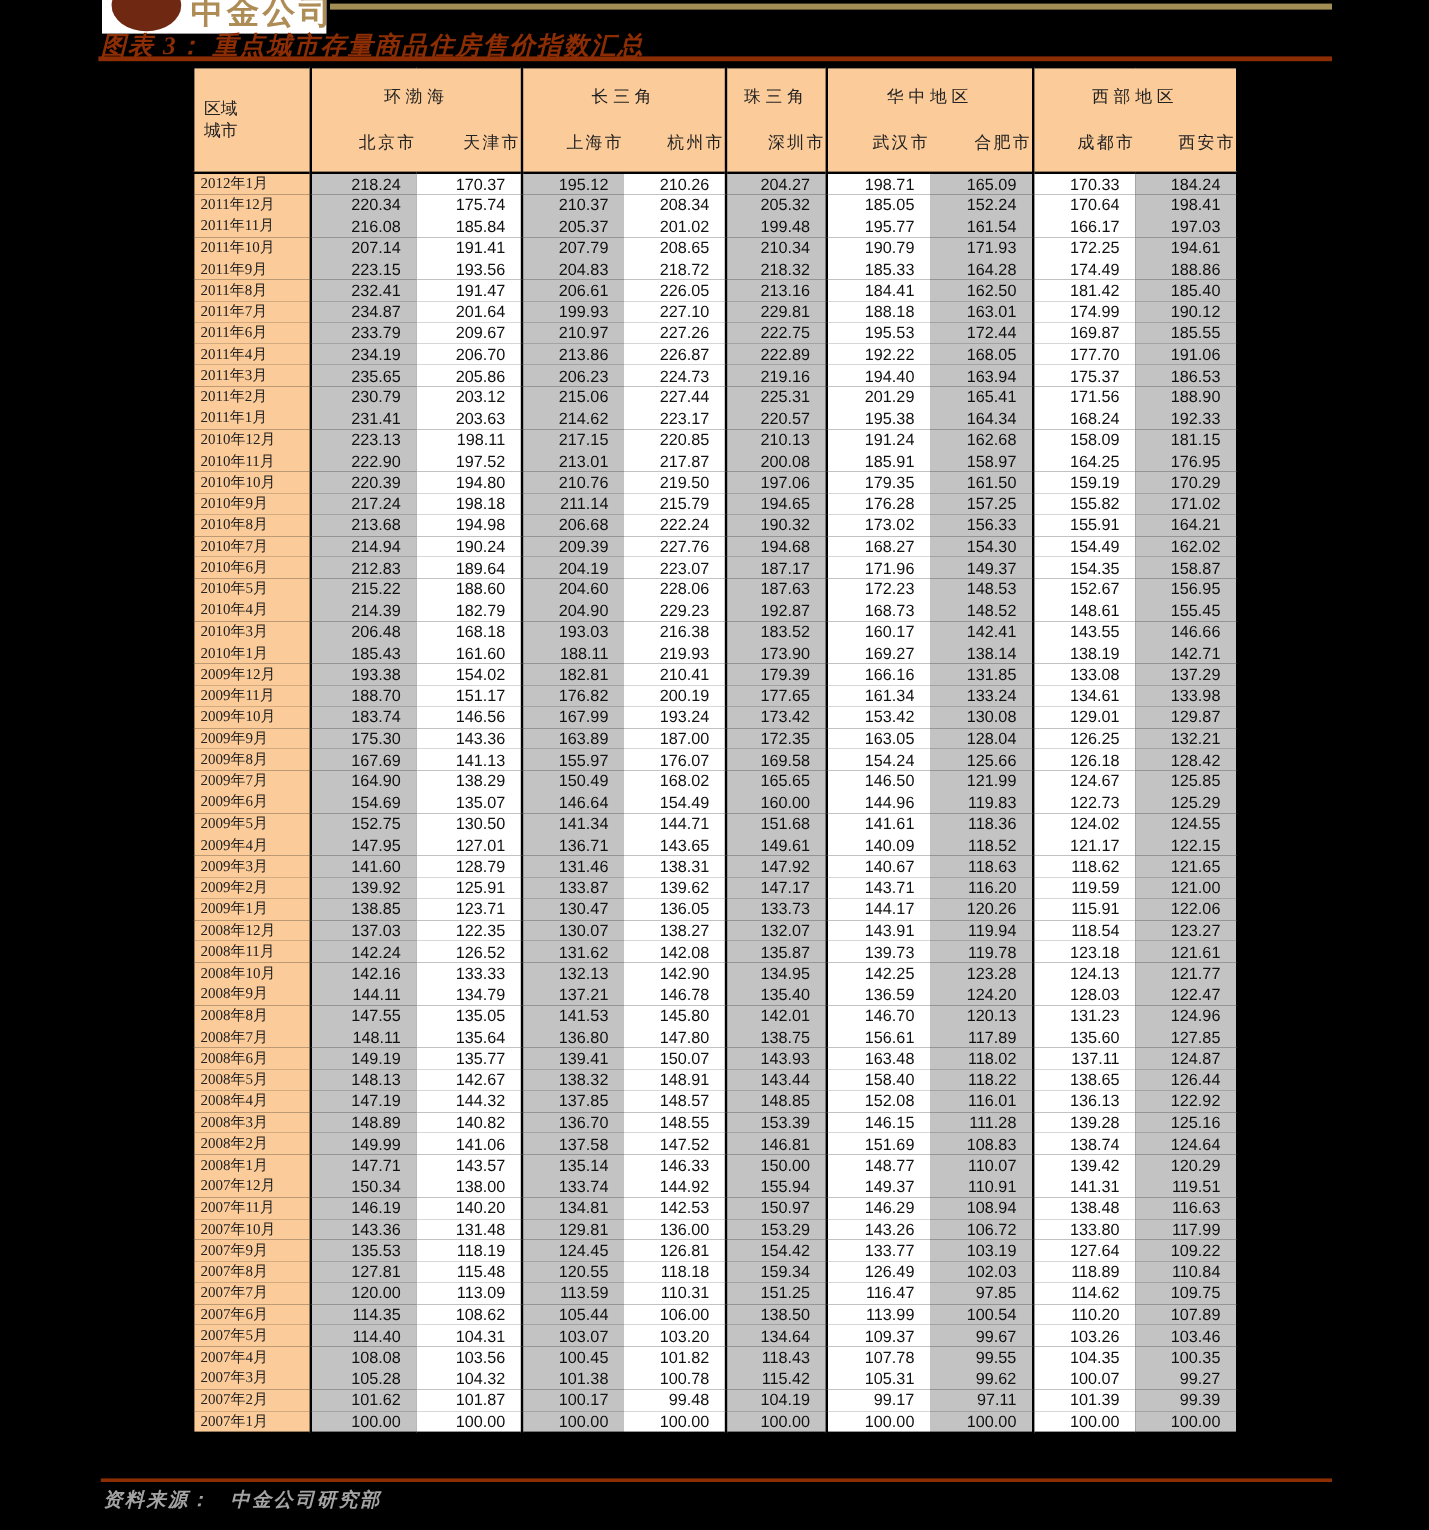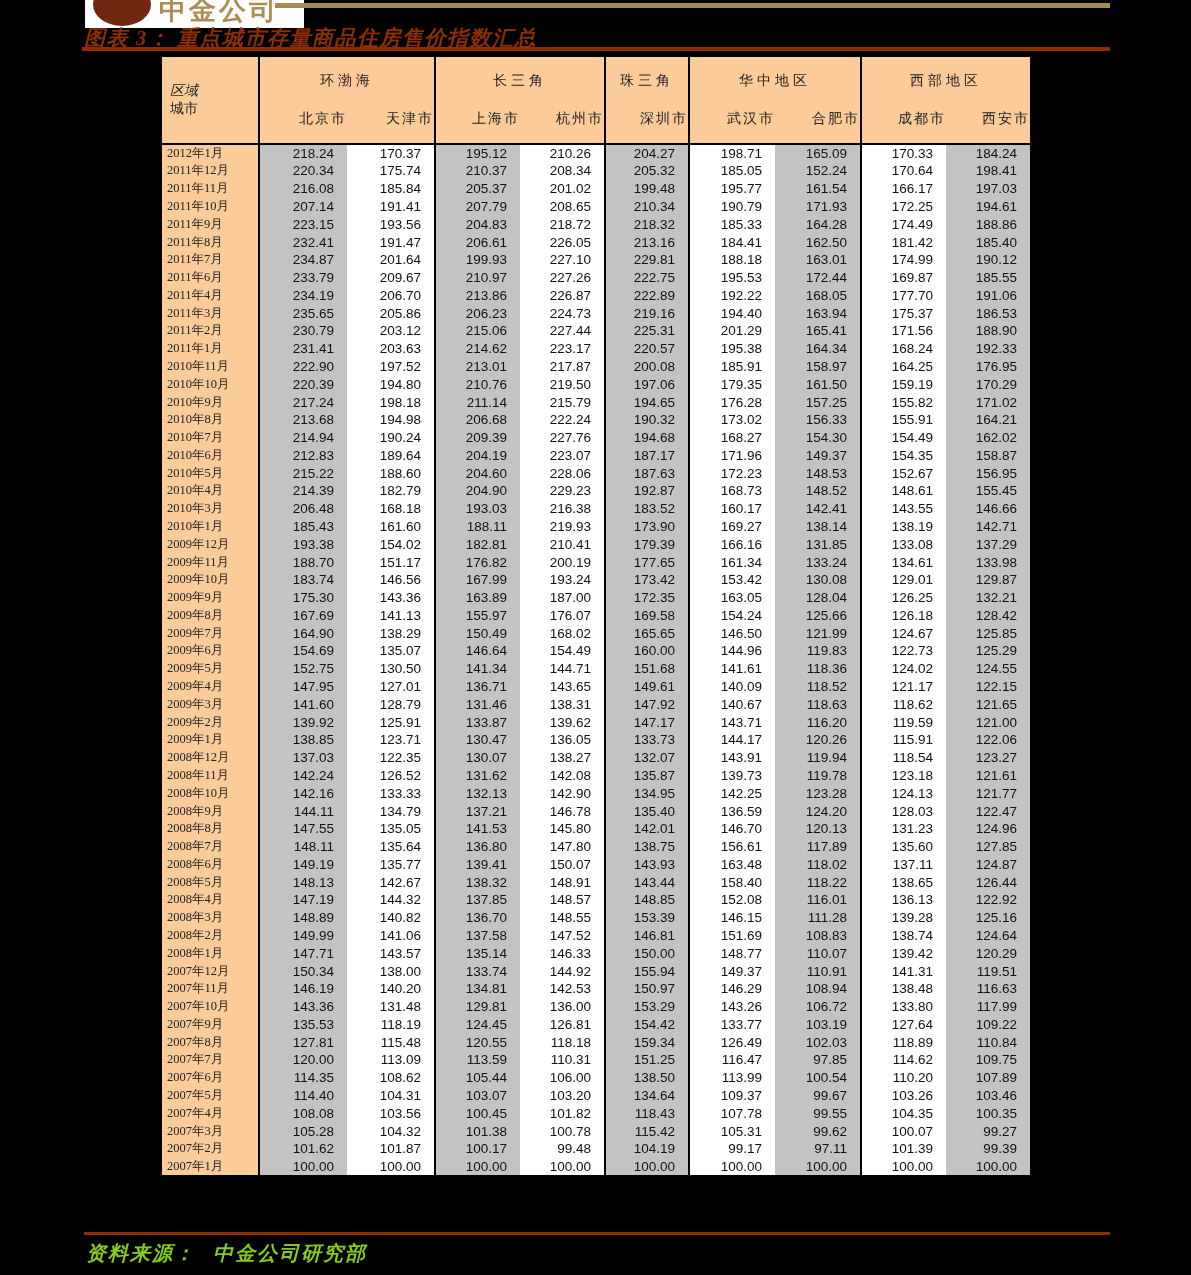--- a/index.html
+++ b/index.html
@@ -1,48 +1,48 @@
 <!DOCTYPE html>
 <html><head>
 <meta charset="utf-8">
 <style>
   html,body{margin:0;padding:0;}
   body{
     width:1191px;height:1275px;position:relative;overflow:hidden;
     background:#000;font-family:"Liberation Serif", serif;
   }
   
-  .logo-box{position:absolute;left:85px;top:0;width:219px;height:28px;background:#fff;overflow:hidden;}
+  .logo-box{position:absolute;left:85px;top:0;width:187px;height:28px;background:#fff;overflow:hidden;}
   .logo-circle{position:absolute;left:8px;top:-17px;width:58px;height:43px;background:#6F2912;border-radius:50%;}
   .logo-text{position:absolute;left:74px;top:-8px;font-size:27px;font-weight:bold;color:#AE8C55;letter-spacing:3px;white-space:nowrap;}
   .gold-rule{position:absolute;left:275px;top:3px;width:835px;height:5px;background:#A28E55;}
   
   .fig-title{position:absolute;left:84px;top:24px;font-size:21px;font-weight:bold;font-style:italic;color:#8C2D04;letter-spacing:1.5px;white-space:nowrap;}
   .title-rule{position:absolute;left:82px;top:47px;width:1028px;height:4px;background:#8C2D04;}
   
   .tbl-wrap{position:absolute;left:160px;top:55px;}
   table{border-collapse:collapse;table-layout:fixed;border:2px solid #000;}
   th,td{margin:0;padding:0;vertical-align:middle;}
   thead tr{height:88px;border-bottom:2px solid #000;}
   thead th{background:#FBCB99;font-weight:normal;font-size:14px;color:#222;}
   .region-th{text-align:left;}
   .region-th div{padding-left:8px;}
-  .region-top{font-style:italic;}
+  .region-top{}
   .group-name{margin-bottom:20px;text-align:center;letter-spacing:4px;}
   .cities{display:flex;}
   .cities span{flex:1;text-align:right;letter-spacing:2px;}
   .gb{border-left:2px solid #000;}
   tbody tr{height:17.79px;}
   td.m{background:#FBCB99;font-size:12.5px;color:#222;padding-left:5px;white-space:nowrap;}
   td.v{font-family:"Liberation Sans", sans-serif;font-size:13.5px;color:#111;text-align:right;padding-right:13px;white-space:nowrap;}
   td.g{background:#C3C3C3;}
   td.w{background:#FFFFFF;}
   
   .footer-rule{position:absolute;left:84px;top:1232px;width:1026px;height:3px;background:#8C2D04;}
-  .source-line{position:absolute;left:86px;top:1240px;font-size:20px;font-weight:bold;font-style:italic;color:#84cc16;letter-spacing:2px;white-space:nowrap;}
+  .source-line{position:absolute;left:86px;top:1240px;font-size:16px;font-weight:bold;font-style:italic;color:#a3a3a3;letter-spacing:2px;white-space:nowrap;}
   .source-line .val{margin-left:10px;}
 </style>
 </head>
 <body>
 
 <div class="logo-box">
   <div class="logo-circle"></div>
   <div class="logo-text">中金公司</div>
 </div>
 <div class="gold-rule"></div>
@@ -245,20 +245,32 @@
     <td class="v w">203.63</td>
     <td class="v g gb">214.62</td>
     <td class="v w">223.17</td>
     <td class="v g gb">220.57</td>
     <td class="v w gb">195.38</td>
     <td class="v g">164.34</td>
     <td class="v w gb">168.24</td>
     <td class="v g">192.33</td>
   </tr>
         <tr>
+    <td class="m">2010年12月</td>
+    <td class="v g gb">223.13</td>
+    <td class="v w">198.11</td>
+    <td class="v g gb">217.15</td>
+    <td class="v w">220.85</td>
+    <td class="v g gb">210.13</td>
+    <td class="v w gb">191.24</td>
+    <td class="v g">162.68</td>
+    <td class="v w gb">158.09</td>
+    <td class="v g">181.15</td>
+  </tr>
+        <tr>
     <td class="m">2010年11月</td>
     <td class="v g gb">222.90</td>
     <td class="v w">197.52</td>
     <td class="v g gb">213.01</td>
     <td class="v w">217.87</td>
     <td class="v g gb">200.08</td>
     <td class="v w gb">185.91</td>
     <td class="v g">158.97</td>
     <td class="v w gb">164.25</td>
     <td class="v g">176.95</td>

